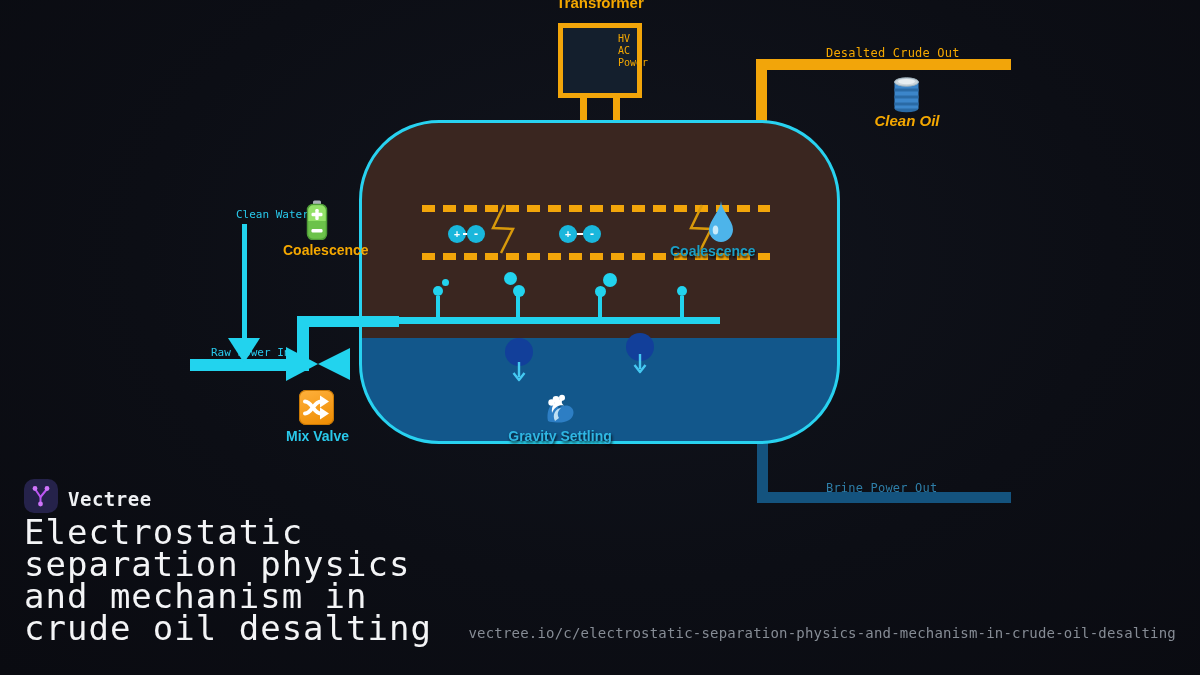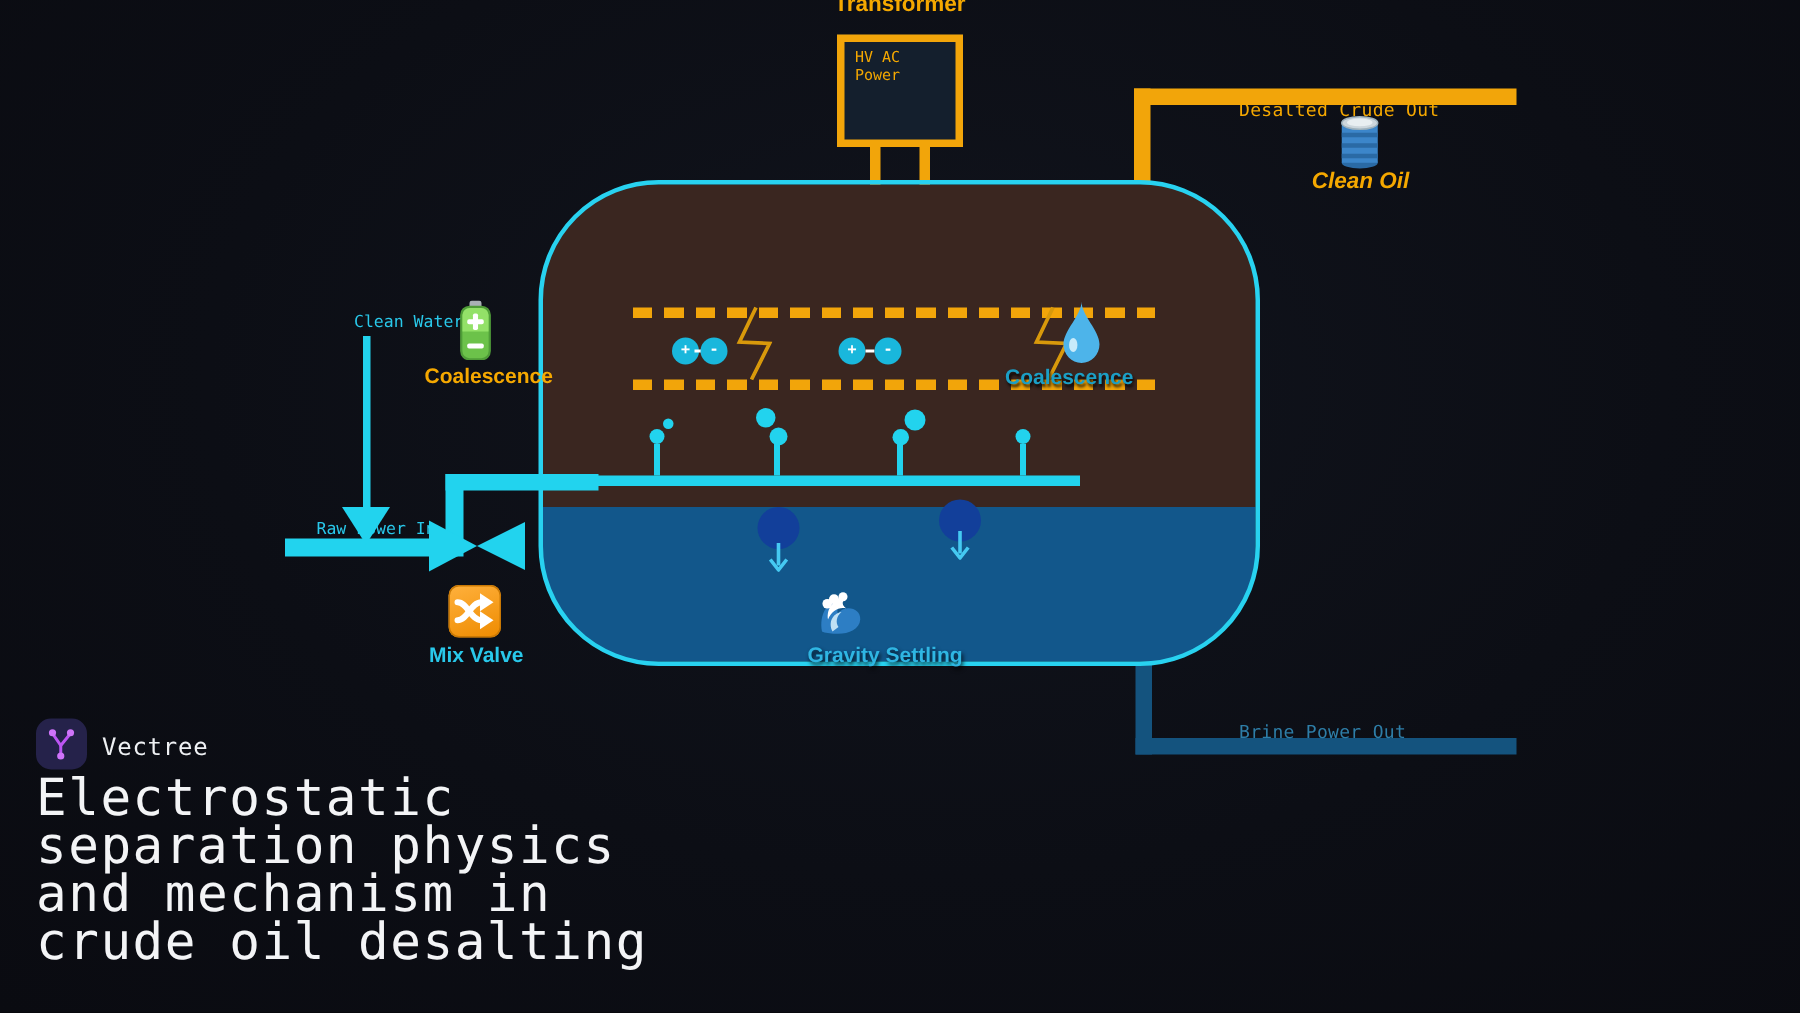--- a/index.html
+++ b/index.html
@@ -9,57 +9,57 @@
   .abs{position:absolute;}
   .mono{font-family:"DejaVu Sans Mono",monospace;}
   .sans{font-family:"Liberation Sans",sans-serif;}
   .pipe-cyan{background:#22d3ee;}
   .pipe-orange{background:#f2a50a;}
   .pipe-brine{background:#14537e;}
   .dash-row{height:7px;background:repeating-linear-gradient(90deg,#f2a50a 0 13px,transparent 13px 21px);}
   .lbl-cyan{color:#29c8ea;}
   .lbl-orange{color:#f5a800;}
   .lbl-teal{color:#1b9fc6;text-shadow:1px 2px 2px rgba(0,0,0,.85);}
-  .lbl-teal2{color:#2fb6e3;text-shadow:1px 2px 3px rgba(0,0,0,.85);margin-left:30px;}
+  .lbl-teal2{color:#2fb6e3;text-shadow:1px 2px 3px rgba(0,0,0,.85);}
   .circ{border-radius:50%;position:absolute;}
   .cyan-dot{background:#22d3ee;}
   .vessel{left:359px;top:120px;width:481px;height:324px;box-sizing:border-box;
           border:3px solid #28d2f0;border-radius:80px;
           background:linear-gradient(180deg,#3a2620 0,#3a2620 215px,#12578b 215px);}
   .charged{width:18px;height:18px;background:#19b7dc;border-radius:50%;position:absolute;
            color:#fff;font-size:10px;font-weight:bold;text-align:center;line-height:18px;
            font-family:"DejaVu Sans Mono",monospace;}
   .bond{position:absolute;width:6px;height:2px;background:#fff;}
   .tile-mix{left:299px;top:390px;width:35px;height:35px;border-radius:7px;
             background:linear-gradient(160deg,#ffb13d,#ee8b00);box-shadow:inset 0 0 0 1px #c97804;}
   .lbl-small{font-size:12px;letter-spacing:.2px;}
   .settle-drop{width:28px;height:28px;background:#123f9a;border-radius:50%;position:absolute;}
   .title{color:#f3f4f6;font-weight:normal;font-size:34px;line-height:32px;letter-spacing:1px;
          white-space:pre-line;font-family:"DejaVu Sans Mono",monospace;}
   .url{color:#868c95;font-size:14px;letter-spacing:.2px;}
   .logo-tile{left:24px;top:479px;width:34px;height:34px;border-radius:10px;background:#25224a;}
-  .brand{color:#eef0f3;font-weight:normal;font-size:16px;letter-spacing:.5px;text-align:right;}
-  .boxtext{white-space:pre-line;color:#f5a800;font-size:10px;line-height:12px;}
+  .brand{color:#eef0f3;font-weight:bold;font-size:19px;letter-spacing:.5px;text-align:right;}
+  .boxtext{white-space:pre-line;color:#f5a800;font-size:10px;line-height:12px;margin-left:48px;}
 </style>
 </head>
 <body>
 
 <div id="stage">
 
   <div class="abs sans lbl-orange" style="left:540px;top:-6px;width:120px;text-align:center;font-weight:bold;font-size:15px;">Transformer</div>
   <div class="abs" style="left:558px;top:23px;width:84px;height:75px;box-sizing:border-box;border:5px solid #f2a50a;background:#141f2d;">
     <div class="mono boxtext" style="padding:5px 0 0 7px;">HV AC
 Power</div>
   </div>
   <div class="abs pipe-orange" style="left:580px;top:97px;width:7px;height:113px;"></div>
   <div class="abs pipe-orange" style="left:613px;top:97px;width:7px;height:160px;"></div>
 
   <div class="abs pipe-orange" style="left:756px;top:59px;width:255px;height:11px;"></div>
   <div class="abs pipe-orange" style="left:756px;top:59px;width:11px;height:62px;"></div>
-  <div class="abs mono lbl-small lbl-orange" style="left:826px;top:46px;margin-top:20px;">Desalted Crude Out</div>
+  <div class="abs mono lbl-small lbl-orange" style="left:826px;top:46px;">Desalted Crude Out</div>
 
   <div class="abs pipe-brine" style="left:757px;top:443px;width:11px;height:60px;"></div>
   <div class="abs pipe-brine" style="left:757px;top:492px;width:254px;height:11px;"></div>
   <div class="abs mono lbl-small" style="left:826px;top:481px;color:#2e7ea8;">Brine Power Out</div>
 
   <div class="abs vessel"></div>
 
   <div class="abs dash-row" style="left:422px;top:205px;width:348px;"></div>
   <div class="abs dash-row" style="left:422px;top:253px;width:348px;"></div>
 
@@ -170,14 +170,15 @@
       <circle cx="11" cy="9.5" r="2.4" fill="#cf74fa"></circle>
       <circle cx="23" cy="9.5" r="2.4" fill="#cf74fa"></circle>
       <circle cx="16.5" cy="25" r="2.4" fill="#cf74fa"></circle>
     </svg>
   </div>
   <div class="abs mono brand" style="left:68px;top:488px;">Vectree</div>
   <div class="abs title" style="left:24px;top:516px;width:460px;">Electrostatic
 separation physics
 and mechanism in
 crude oil desalting</div>
+  <div class="abs mono url" style="right:24px;top:625px;">vectree.io/c/electrostatic-separation-physics-and-mechanism-in-crude-oil-desalting</div>
 
 </div>
 
 </body></html>

